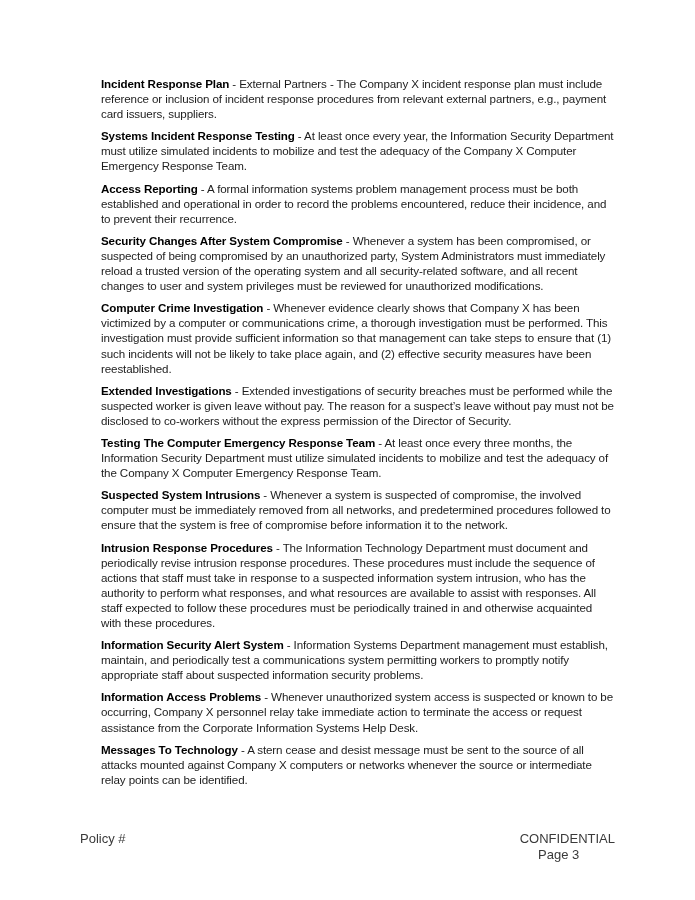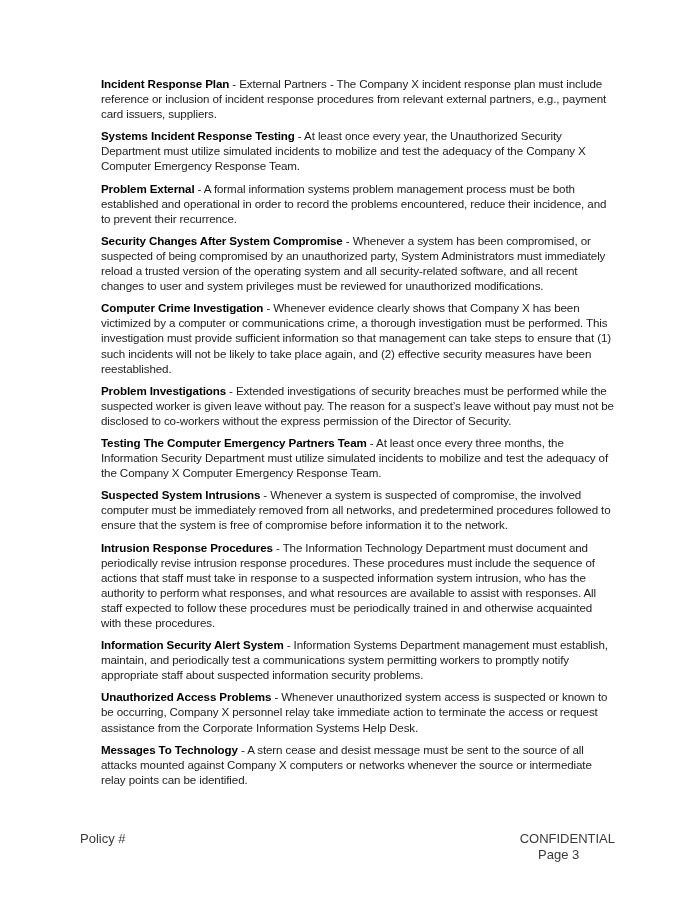--- a/index.html
+++ b/index.html
@@ -65,30 +65,30 @@
     white-space: nowrap;
   }
 </style>
 </head>
 <body>
 
 <div class="page">
 
   <div class="content">
       <p class="para"><span class="term">Incident Response Plan</span><span> - </span><span>External Partners - The Company X incident response plan must include reference or inclusion of incident response procedures from relevant external partners, e.g., payment card issuers, suppliers.</span></p>
-      <p class="para"><span class="term">Systems Incident Response Testing</span><span> - </span><span>At least once every year, the Unauthorized Security Department must utilize simulated incidents to mobilize and test the adequacy of the Company X Computer Emergency Response Team.</span></p>
-      <p class="para"><span class="term">Problem External</span><span> - </span><span>A formal information systems problem management process must be both established and operational in order to record the problems encountered, reduce their incidence, and to prevent their recurrence.</span></p>
+      <p class="para"><span class="term">Systems Incident Response Testing</span><span> - </span><span>At least once every year, the Information Security Department must utilize simulated incidents to mobilize and test the adequacy of the Company X Computer Emergency Response Team.</span></p>
+      <p class="para"><span class="term">Access Reporting</span><span> - </span><span>A formal information systems problem management process must be both established and operational in order to record the problems encountered, reduce their incidence, and to prevent their recurrence.</span></p>
       <p class="para"><span class="term">Security Changes After System Compromise</span><span> - </span><span>Whenever a system has been compromised, or suspected of being compromised by an unauthorized party, System Administrators must immediately reload a trusted version of the operating system and all security-related software, and all recent changes to user and system privileges must be reviewed for unauthorized modifications.</span></p>
       <p class="para"><span class="term">Computer Crime Investigation</span><span> - </span><span>Whenever evidence clearly shows that Company X has been victimized by a computer or communications crime, a thorough investigation must be performed. This investigation must provide sufficient information so that management can take steps to ensure that (1) such incidents will not be likely to take place again, and (2) effective security measures have been reestablished.</span></p>
-      <p class="para"><span class="term">Problem Investigations</span><span> - </span><span>Extended investigations of security breaches must be performed while the suspected worker is given leave without pay. The reason for a suspect’s leave without pay must not be disclosed to co-workers without the express permission of the Director of Security.</span></p>
-      <p class="para"><span class="term">Testing The Computer Emergency Partners Team</span><span> - </span><span>At least once every three months, the Information Security Department must utilize simulated incidents to mobilize and test the adequacy of the Company X Computer Emergency Response Team.</span></p>
+      <p class="para"><span class="term">Extended Investigations</span><span> - </span><span>Extended investigations of security breaches must be performed while the suspected worker is given leave without pay. The reason for a suspect’s leave without pay must not be disclosed to co-workers without the express permission of the Director of Security.</span></p>
+      <p class="para"><span class="term">Testing The Computer Emergency Response Team</span><span> - </span><span>At least once every three months, the Information Security Department must utilize simulated incidents to mobilize and test the adequacy of the Company X Computer Emergency Response Team.</span></p>
       <p class="para"><span class="term">Suspected System Intrusions</span><span> - </span><span>Whenever a system is suspected of compromise, the involved computer must be immediately removed from all networks, and predetermined procedures followed to ensure that the system is free of compromise before information it to the network.</span></p>
       <p class="para"><span class="term">Intrusion Response Procedures</span><span> - </span><span>The Information Technology Department must document and periodically revise intrusion response procedures. These procedures must include the sequence of actions that staff must take in response to a suspected information system intrusion, who has the authority to perform what responses, and what resources are available to assist with responses. All staff expected to follow these procedures must be periodically trained in and otherwise acquainted with these procedures.</span></p>
       <p class="para"><span class="term">Information Security Alert System</span><span> - </span><span>Information Systems Department management must establish, maintain, and periodically test a communications system permitting workers to promptly notify appropriate staff about suspected information security problems.</span></p>
-      <p class="para"><span class="term">Unauthorized Access Problems</span><span> - </span><span>Whenever unauthorized system access is suspected or known to be occurring, Company X personnel relay take immediate action to terminate the access or request assistance from the Corporate Information Systems Help Desk.</span></p>
+      <p class="para"><span class="term">Information Access Problems</span><span> - </span><span>Whenever unauthorized system access is suspected or known to be occurring, Company X personnel relay take immediate action to terminate the access or request assistance from the Corporate Information Systems Help Desk.</span></p>
       <p class="para"><span class="term">Messages To Technology</span><span> - </span><span>A stern cease and desist message must be sent to the source of all attacks mounted against Company X computers or networks whenever the source or intermediate relay points can be identified.</span></p>
     </div>
 
   <div class="footer">
     <span class="f-left">Policy #</span>
     <span class="f-center">CONFIDENTIAL</span>
     <span class="f-right">Page 3</span>
   </div>
 
 </div>

